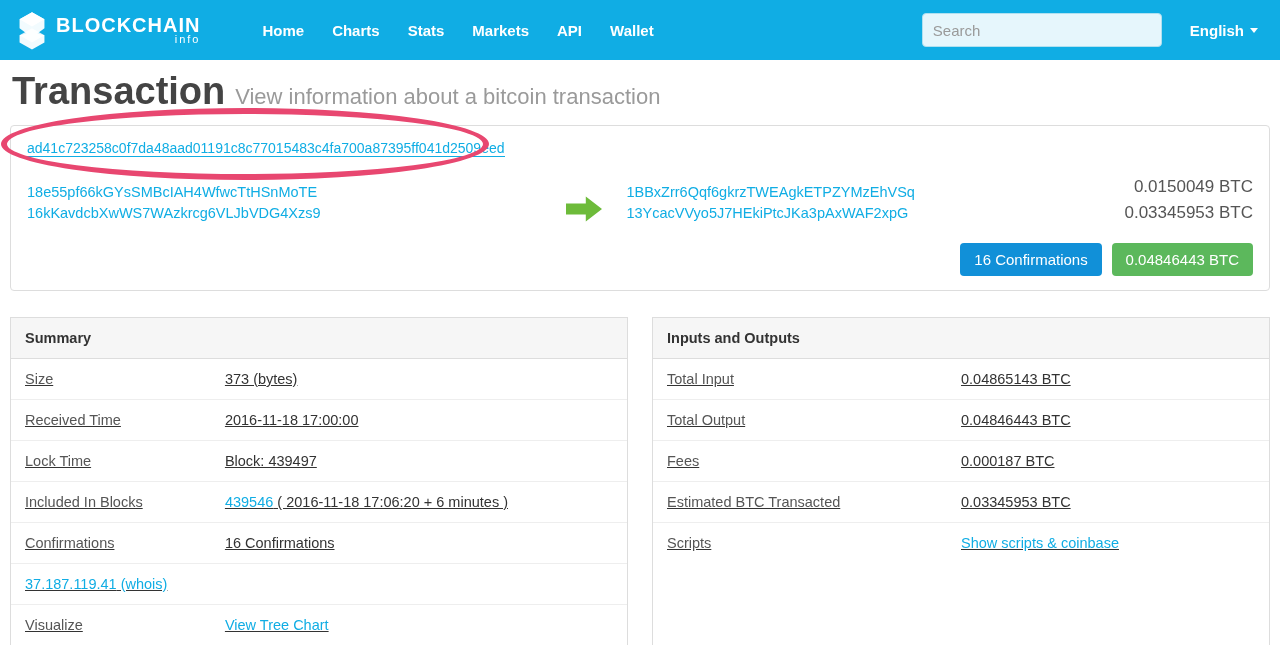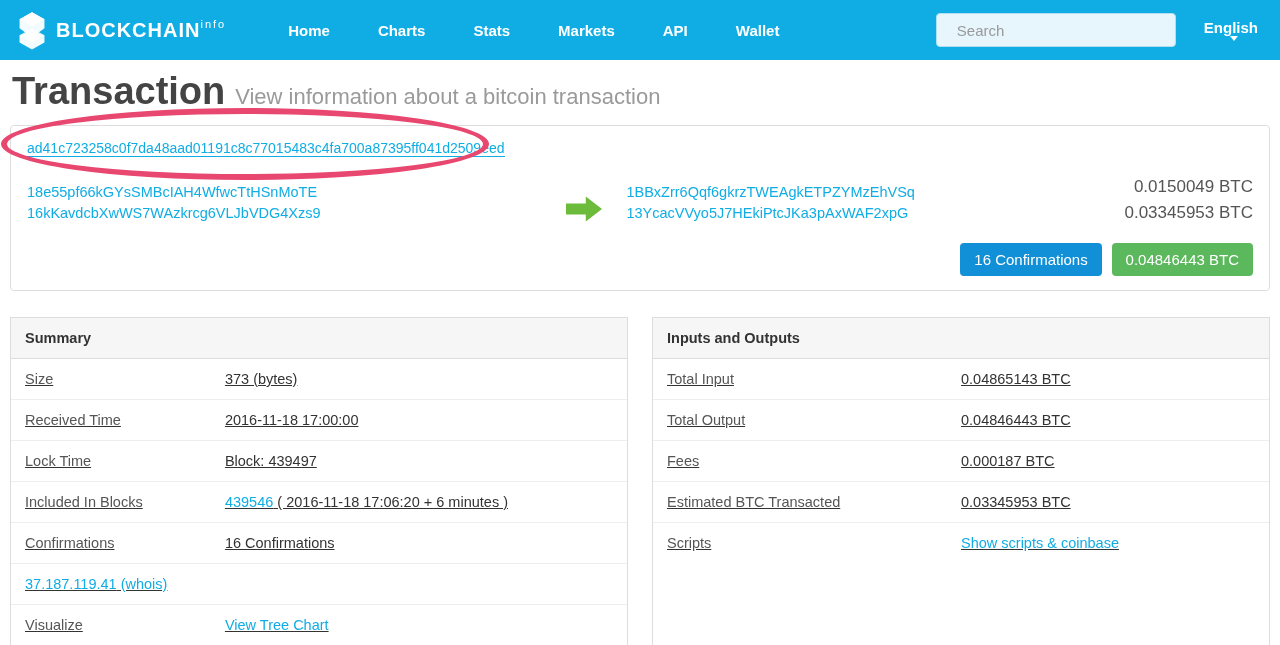--- a/index.html
+++ b/index.html
@@ -11,30 +11,30 @@
     background: #10ADE4;
     height: 60px;
     display: flex;
     align-items: center;
     padding: 0 14px 0 6px;
     gap: 8px;
     color: #fff;
   }
   .logo-wrap { display: flex; align-items: center; gap: 8px; padding: 0 10px; }
   .logo-icon { width: 32px; height: 40px; fill: #fff; }
-  .logo-text { display: flex; flex-direction: row; line-height: 1; }
+  .logo-text { display: flex; flex-direction: column; line-height: 1; }
   .logo-text .big { font-weight: 700; font-size: 20px; letter-spacing: 1px; }
   .logo-text .small { font-size: 11px; letter-spacing: 2px; text-align: right; margin-top: -1px; }
-  .nav-links { display: flex; gap: 20px; margin-left: 30px; }
+  .nav-links { display: flex; gap: 0; margin-left: 30px; }
   .nav-links a { color: #fff; padding: 10px 14px; font-size: 15px; font-weight: 600; }
   .spacer { flex: 1; }
-  .search-wrap { background: #E6F6FC; border: 1px solid #b0e0f0; border-radius: 4px; width: 240px; height: 34px; display: flex; align-items: center; padding: 0 20px; }
+  .search-wrap { background: #E6F6FC; border: 1px solid #b0e0f0; border-radius: 4px; width: 240px; height: 34px; display: flex; align-items: center; padding: 0 10px; }
   .search-wrap input { background: transparent; border: none; outline: none; font-size: 15px; color: #666; width: 100%; }
   .search-wrap input::placeholder { color: #9a9a9a; }
-  .lang { color: #fff; font-size: 15px; font-weight: 600; padding: 10px 8px 10px 20px; display: flex; align-items: center; flex-direction: column; }
+  .lang { color: #fff; font-size: 15px; font-weight: 600; padding: 10px 8px 10px 20px; display: flex; align-items: center; }
   .lang .caret { width: 0; height: 0; border-left: 4px solid transparent; border-right: 4px solid transparent; border-top: 5px solid #fff; margin-left: 6px; }
 
   
   .container { padding: 0 8px; }
   .page-title { padding: 10px 4px 12px; }
   .page-title h1 { display: inline; font-size: 38px; color: #444; font-weight: 600; }
   .page-title .sub { font-size: 22px; color: #9a9a9a; font-weight: 400; margin-left: 6px; }
 
   .tx-box { border: 1px solid #ddd; border-radius: 4px; margin: 0 2px 26px; padding: 14px 16px 14px; position: relative; }
   .tx-hash-row { margin-bottom: 18px; }

